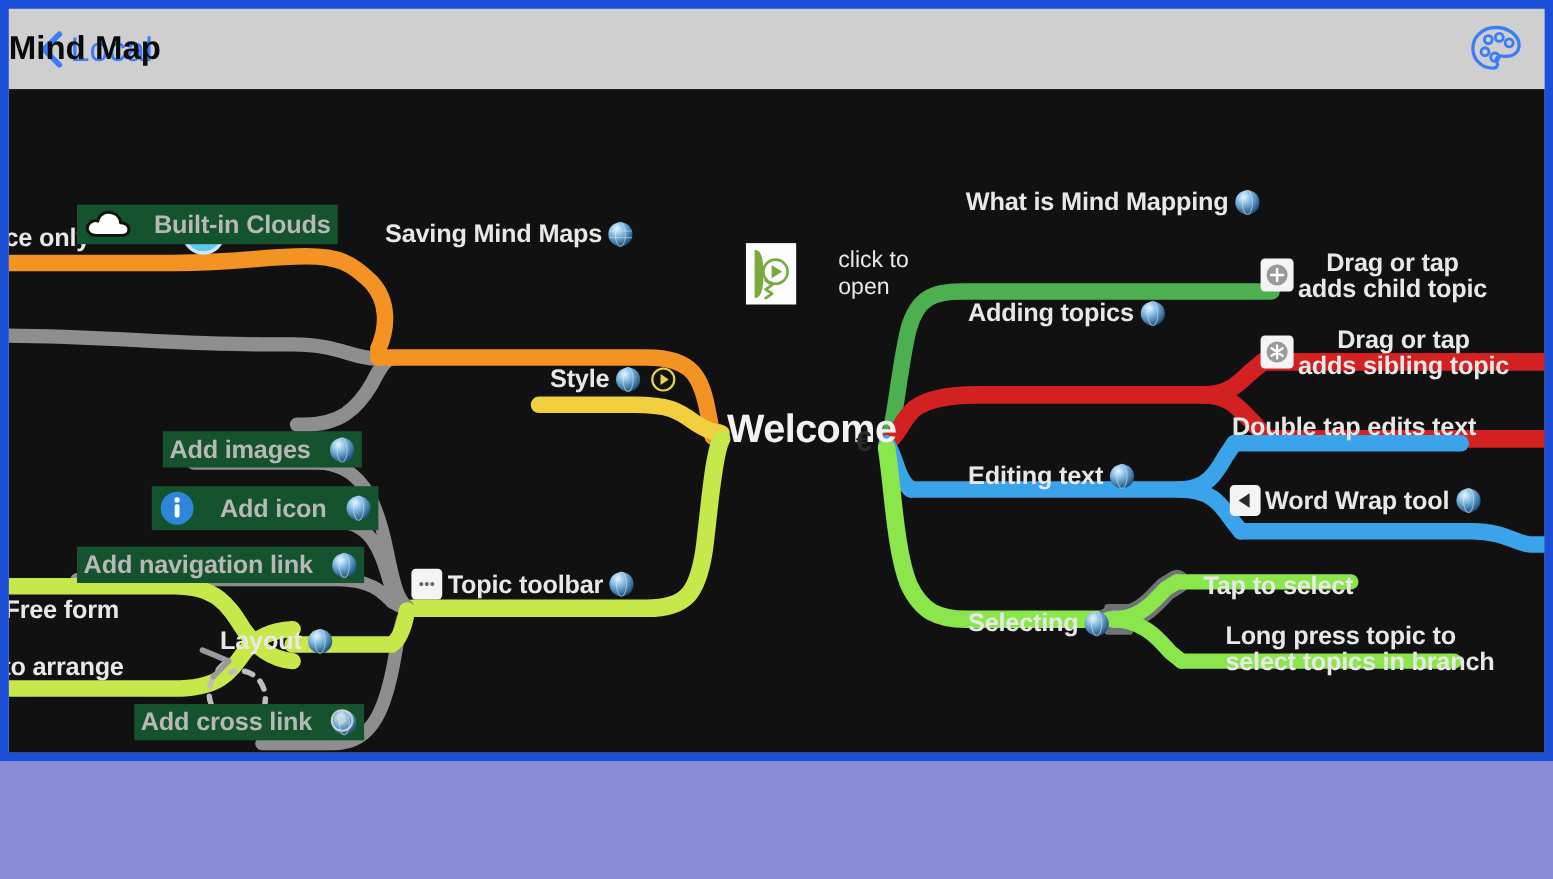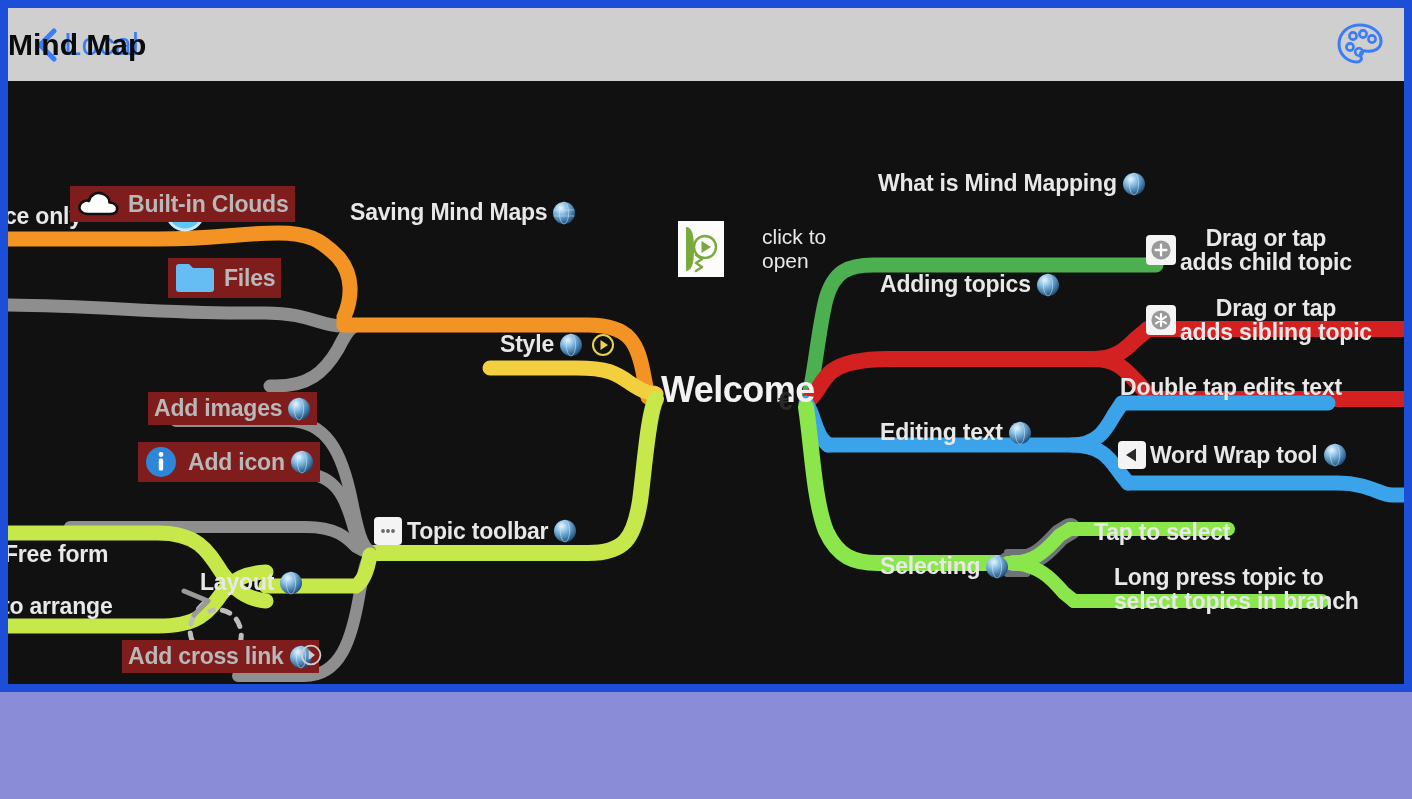--- a/index.html
+++ b/index.html
@@ -59,25 +59,26 @@
     white-space: nowrap;
     font-weight: 700;
     cursor: pointer;
   }
   .node .lbl { color: #e8e8e8; font-size: 23px; letter-spacing: -0.2px; }
   .node.two-line { flex-direction: column; align-items: flex-start; line-height: 1.06; }
 
   
   .card {
     position: absolute;
-    background: #7f1d1d;
+    background: #14532d;
     display: flex; align-items: center;
     padding: 3px 6px 3px 6px;
     white-space: nowrap;
     cursor: pointer;
+    gap: 12px;
   }
   .card .lbl { color: #b8b8b8; font-size: 23px; font-weight: 700; letter-spacing: -0.2px; }
 
   
   .globe { width: 24px; height: 24px; flex: 0 0 auto; margin-left: 5px; }
 
   
   .sqbtn {
     width: 28px; height: 28px; flex: 0 0 auto;
     background: #f4f4f4; border-radius: 4px;
@@ -200,27 +201,20 @@
     </div>
 
     <div class="card" style="left:62px; top:105px;">
       <svg width="44" height="30" viewBox="0 0 44 30">
         <path d="M12 25 C5 25 2 20 4 16 C6 11.5 11 11 13 12 C14 6 20 2.5 26 4.5
                  C31 6 33.5 10 33.5 13.5 C39 13.5 42 17 41 21 C40.2 24 37 25 34 25 Z" fill="#ffffff" stroke="#101010" stroke-width="2.6" stroke-linejoin="round"></path>
       </svg>
       <span class="lbl" style="margin-left:8px;">Built-in Clouds</span>
     </div>
 
-    <div class="card" style="left:160px; top:177px;">
-      <svg width="42" height="34" viewBox="0 0 42 34">
-        <path d="M2 6 C2 4 3 3 5 3 L15 3 L19 7 L37 7 C39 7 40 8 40 10 L40 28
-                 C40 30 39 31 37 31 L5 31 C3 31 2 30 2 28 Z" fill="#66bdf3"></path>
-      </svg>
-      <span class="lbl" style="margin-left:8px;">Files</span>
-    </div>
 
     <div class="node" style="left:342px; top:118px;">
       <span class="lbl">Saving Mind Maps</span>
       <svg class="globe" viewBox="0 0 24 24">
         <circle cx="12" cy="12" r="11" fill="url(#globeGrad)"></circle>
         <ellipse cx="12" cy="12" rx="4.6" ry="11" fill="none" stroke="#cfe8f7" stroke-width="1" opacity="0.55"></ellipse>
         <path d="M1.6 9 H22.4 M1.6 15 H22.4" stroke="#cfe8f7" stroke-width="1" opacity="0.5"></path>
       </svg>
     </div>
 
@@ -269,20 +263,27 @@
     </div>
 
     <div class="card" style="left:140px; top:311px;">
       <span class="lbl">Add images</span>
       <svg class="globe" viewBox="0 0 24 24">
         <circle cx="12" cy="12" r="11" fill="url(#globeGrad)"></circle>
         <ellipse cx="12" cy="12" rx="4.6" ry="11" fill="none" stroke="#cfe8f7" stroke-width="1" opacity="0.55"></ellipse>
       </svg>
     </div>
 
+    <div class="card" style="left:62px; top:416px;">
+      <span class="lbl">Add navigation link</span>
+      <svg class="globe" viewBox="0 0 24 24">
+        <circle cx="12" cy="12" r="11" fill="url(#globeGrad)"></circle>
+        <ellipse cx="12" cy="12" rx="4.6" ry="11" fill="none" stroke="#cfe8f7" stroke-width="1" opacity="0.55"></ellipse>
+      </svg>
+    </div>
 
     <div class="node" style="left:366px; top:436px;">
       <div class="sqbtn">
         <svg width="20" height="20" viewBox="0 0 20 20">
           <circle cx="5" cy="10" r="1.9" fill="#6a6a6a"></circle>
           <circle cx="10" cy="10" r="1.9" fill="#6a6a6a"></circle>
           <circle cx="15" cy="10" r="1.9" fill="#6a6a6a"></circle>
         </svg>
       </div>
       <span class="lbl" style="margin-left:5px;">Topic toolbar</span>

